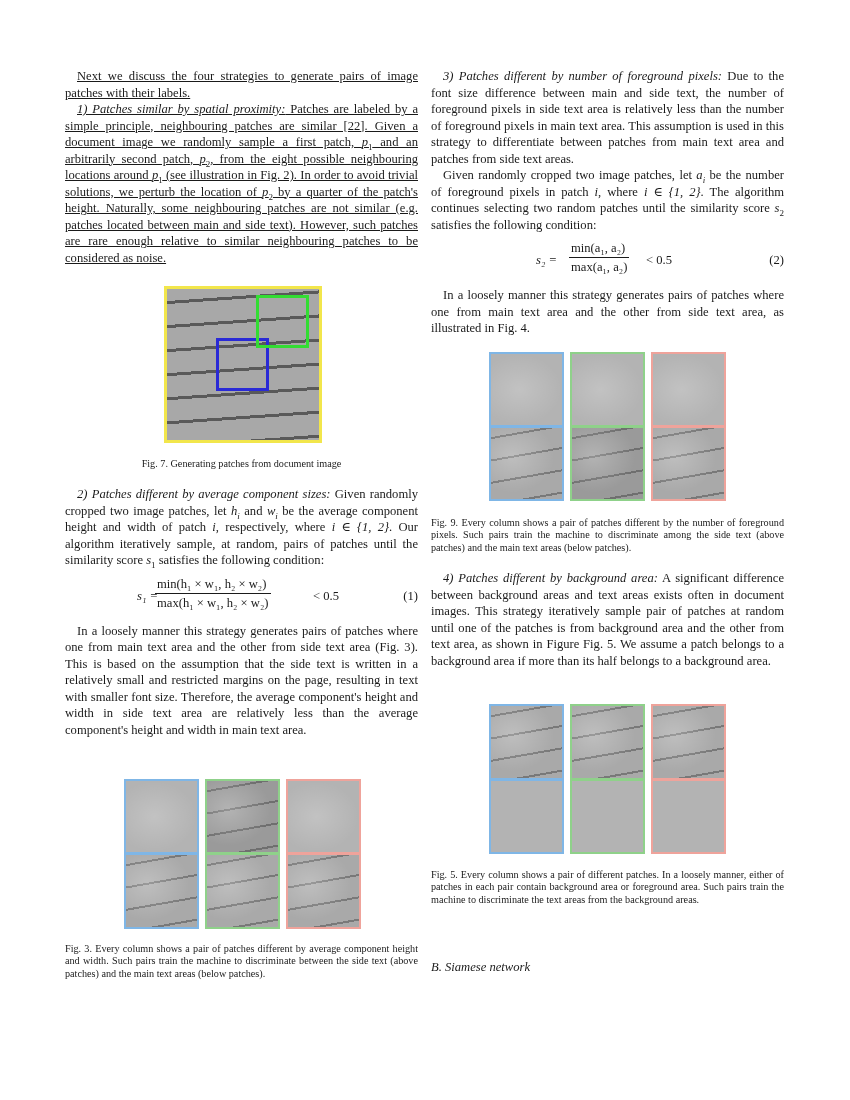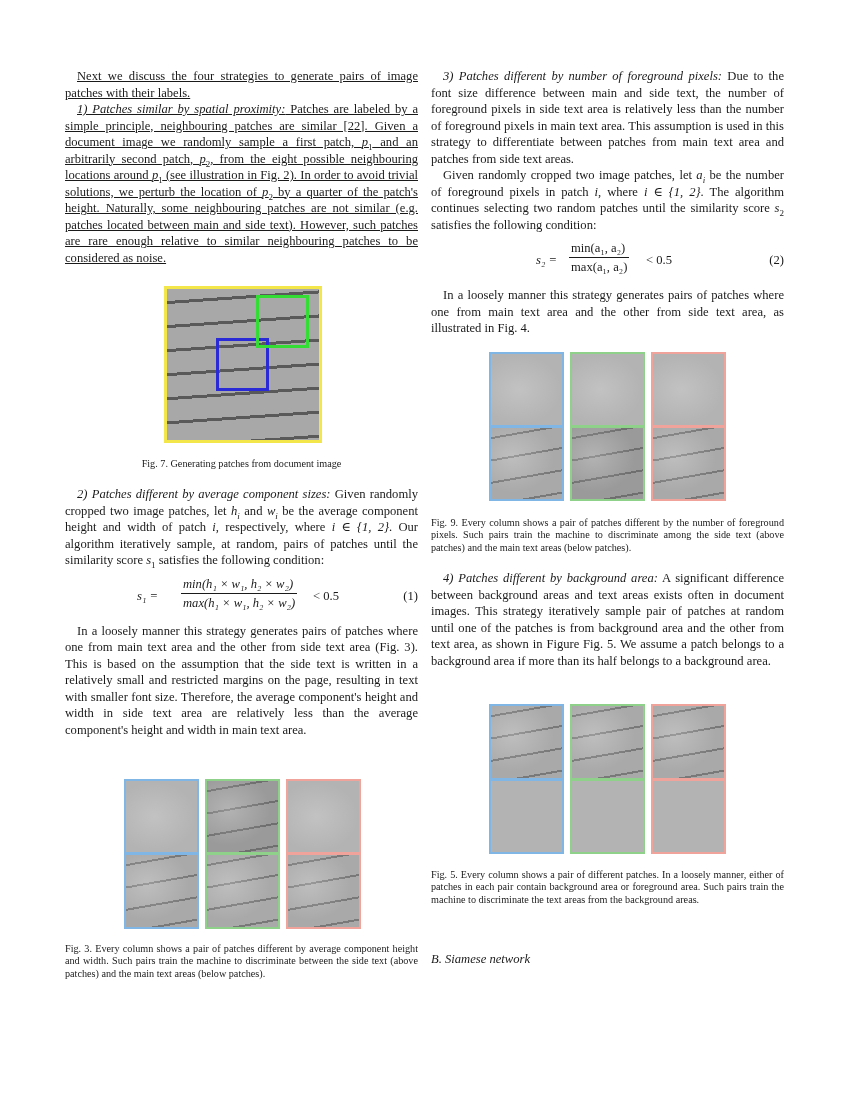--- a/index.html
+++ b/index.html
@@ -51,21 +51,21 @@
   <div class="docimg" style="left:0; top:0; width:158px; height:157px;"></div>
   <div class="box" style="left:52px; top:52px; width:53px; height:53px; border-color:#2a2ad6;"></div>
   <div class="box" style="left:92px; top:9px; width:53px; height:53px; border-color:#33dd33;"></div>
 </div>
 <div class="caption center" style="left:65px; top:458px; width:353px;">Fig. 7.  Generating patches from document image</div>
 
 <div class="col" style="left:65px; top:486px;">
   <p><span class="it">2) Patches different by average component sizes:</span><span> Given randomly cropped two image patches, let </span><span class="m">h</span><sub class="m">i</sub><span> and </span><span class="m">w</span><sub class="m">i</sub><span> be the average component height and width of patch </span><span class="m">i</span><span>, respectively, where </span><span class="m">i ∈ {1, 2}</span><span>. Our algorithm iteratively sample, at random, pairs of patches until the similarity score </span><span class="m">s</span><sub>1</sub><span> satisfies the following condition:</span></p>
   <div class="eq">
     <span class="lhs" style="left:72px;font-family:Liberation Serif, serif;">s₁ =</span>
-    <span class="frac" style="left:116px;font-style:italic;">
+    <span class="frac" style="left:90px;">
       <span class="num">min(h₁ × w₁, h₂ × w₂)</span>
       <span class="den">max(h₁ × w₁, h₂ × w₂)</span>
     </span>
     <span class="rhs" style="left:248px;">&lt; 0.5</span>
     <span class="num-label">(1)</span>
   </div>
   <p>In a loosely manner this strategy generates pairs of patches where one from main text area and the other from side text area (Fig. 3). This is based on the assumption that the side text is written in a relatively small and restricted margins on the page, resulting in text with smaller font size. Therefore, the average component's height and width in side text area are relatively less than the average component's height and width in main text area.</p>
 </div>
 
 <div class="fig" style="left:124px; top:779px; width:237px; height:150px;">
@@ -111,14 +111,14 @@
   <div class="patch blue" style="left:0; top:0; width:75px; height:76px;"></div>
   <div class="patch light blue" style="left:0; top:75px; width:75px; height:75px; background-image:none;"></div>
   <div class="patch green" style="left:81px; top:0; width:75px; height:76px;"></div>
   <div class="patch light green" style="left:81px; top:75px; width:75px; height:75px; background-image:none;"></div>
   <div class="patch red" style="left:162px; top:0; width:75px; height:76px;"></div>
   <div class="patch light red" style="left:162px; top:75px; width:75px; height:75px; background-image:none;"></div>
 </div>
 <div class="caption" style="left:431px; top:869px; width:353px;">Fig. 5.  Every column shows a pair of different patches. In a loosely manner, either of patches in each pair contain background area or foreground area. Such pairs train the machine to discriminate the text areas from the background areas.</div>
 
 <div class="col" style="left:431px; top:943px;">
-  <p class="section-head noindent" style="margin-top:8px;">B.  Siamese network</p>
+  <p class="section-head noindent" style="margin-top:16px;">B.  Siamese network</p>
 </div>
 
 </body></html>

